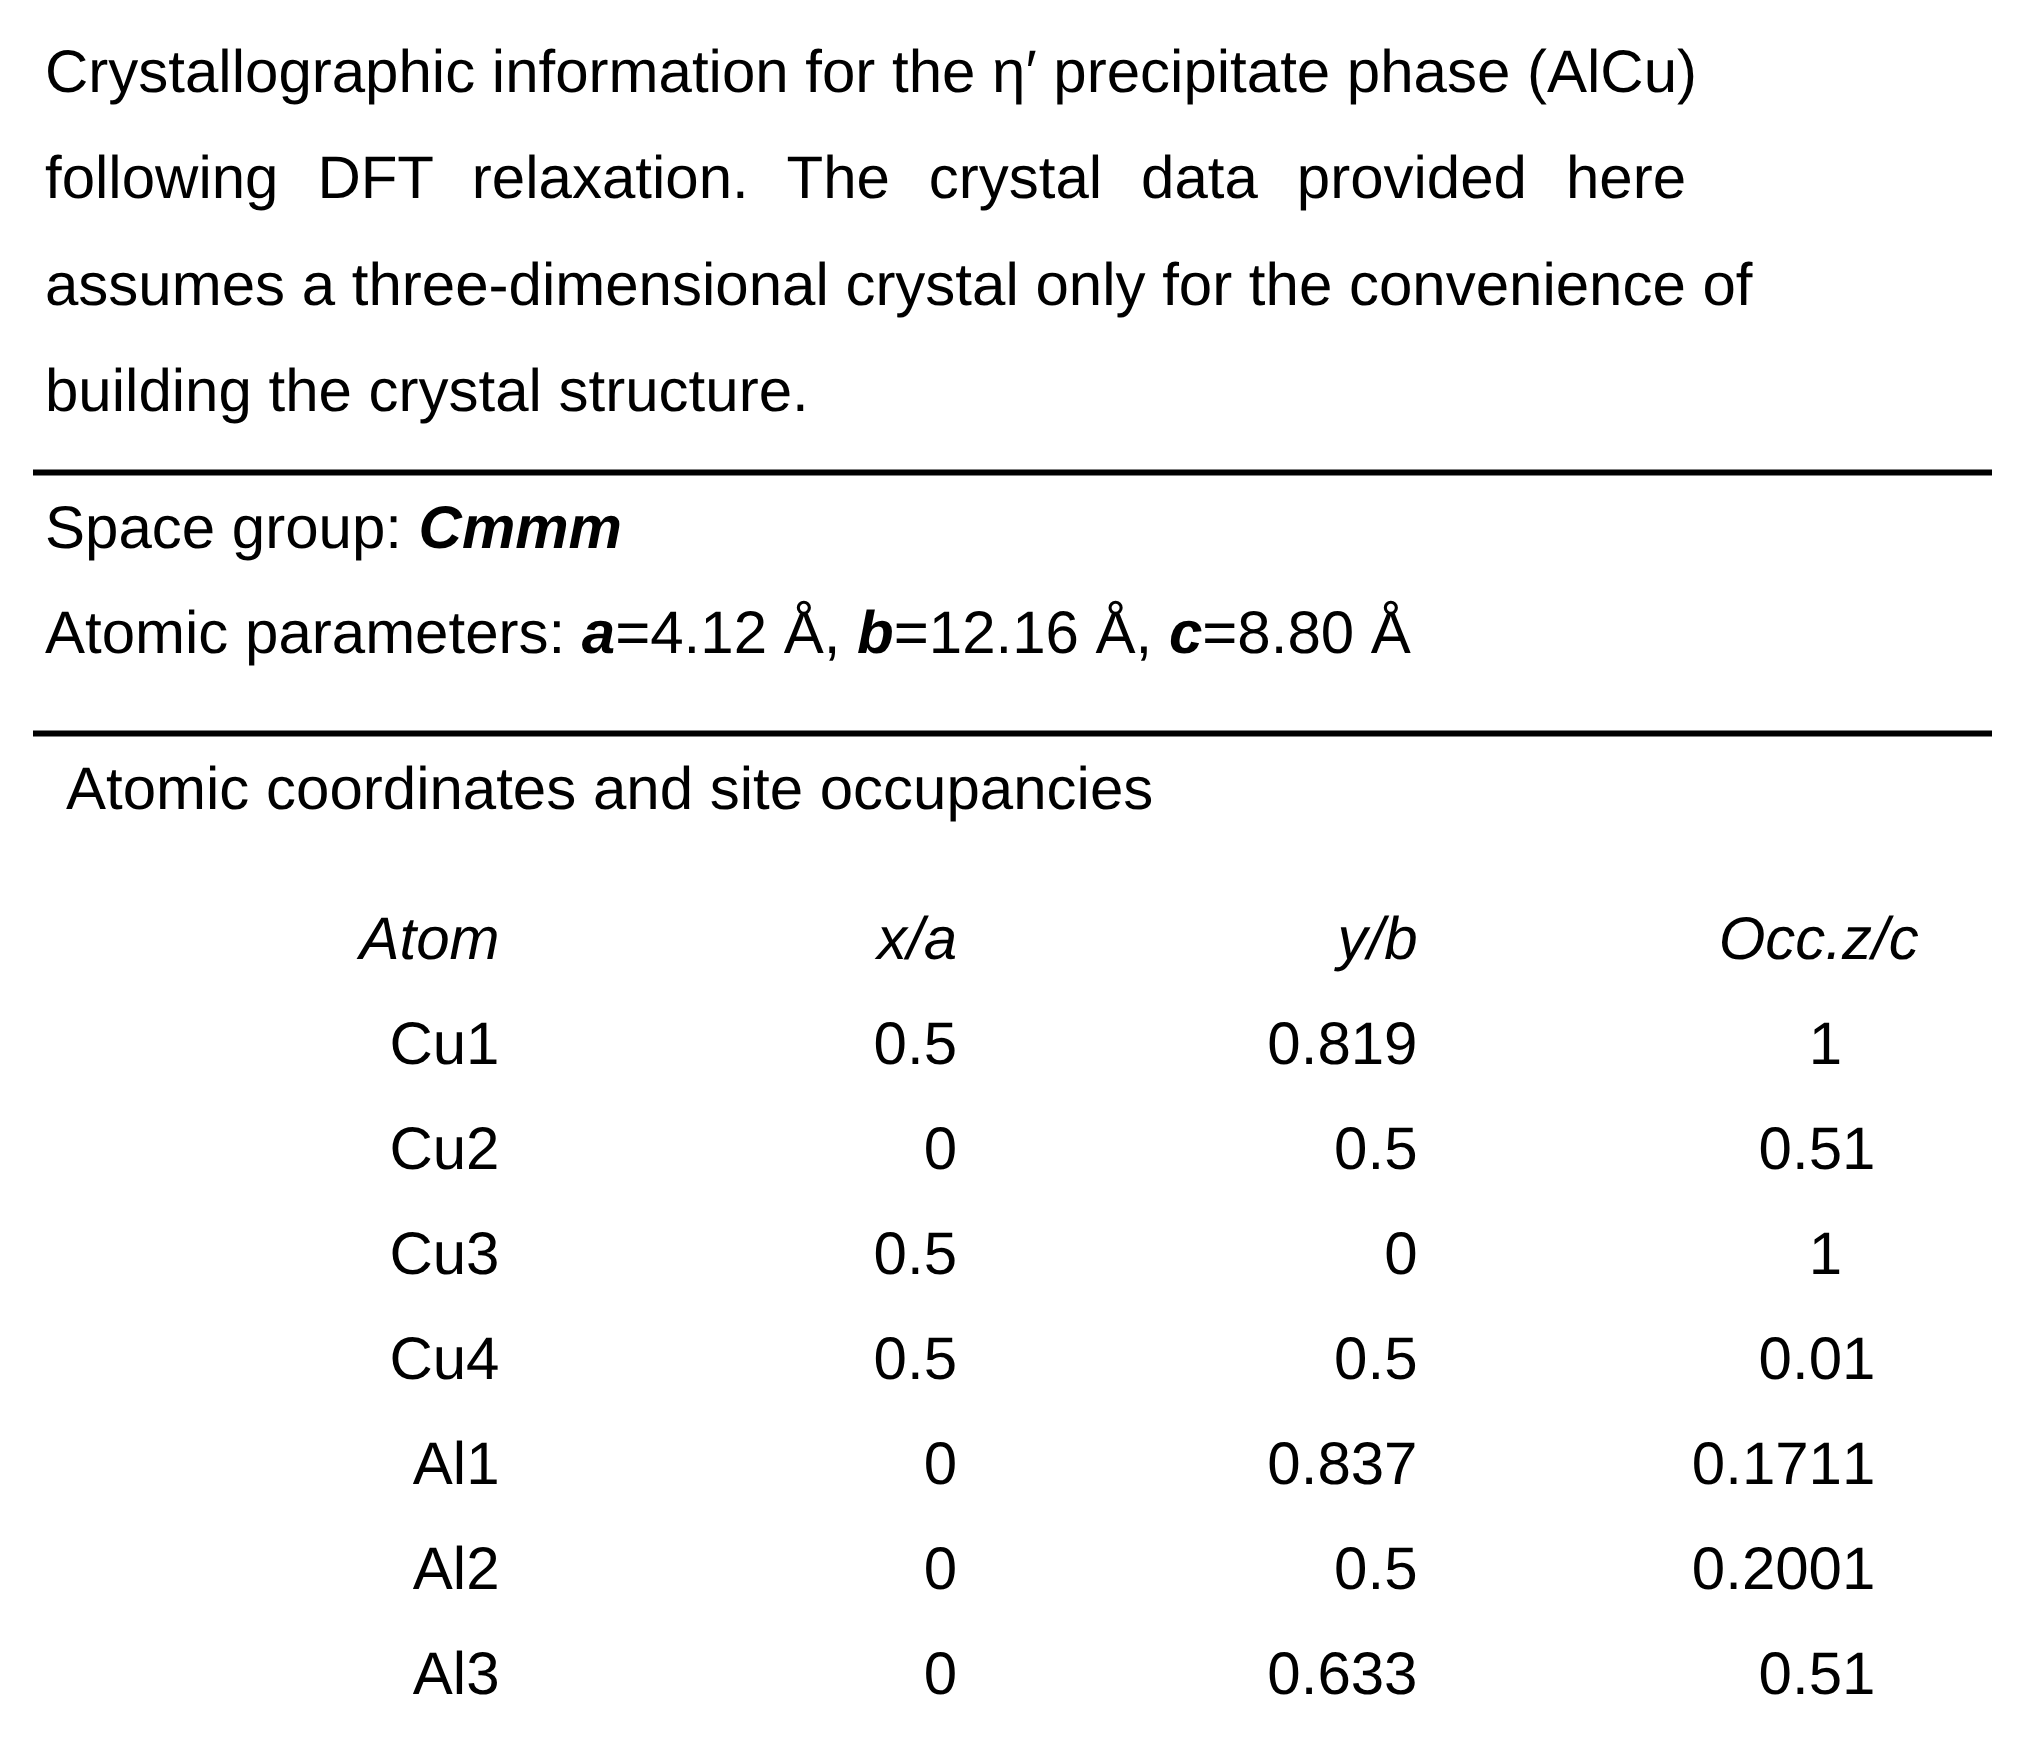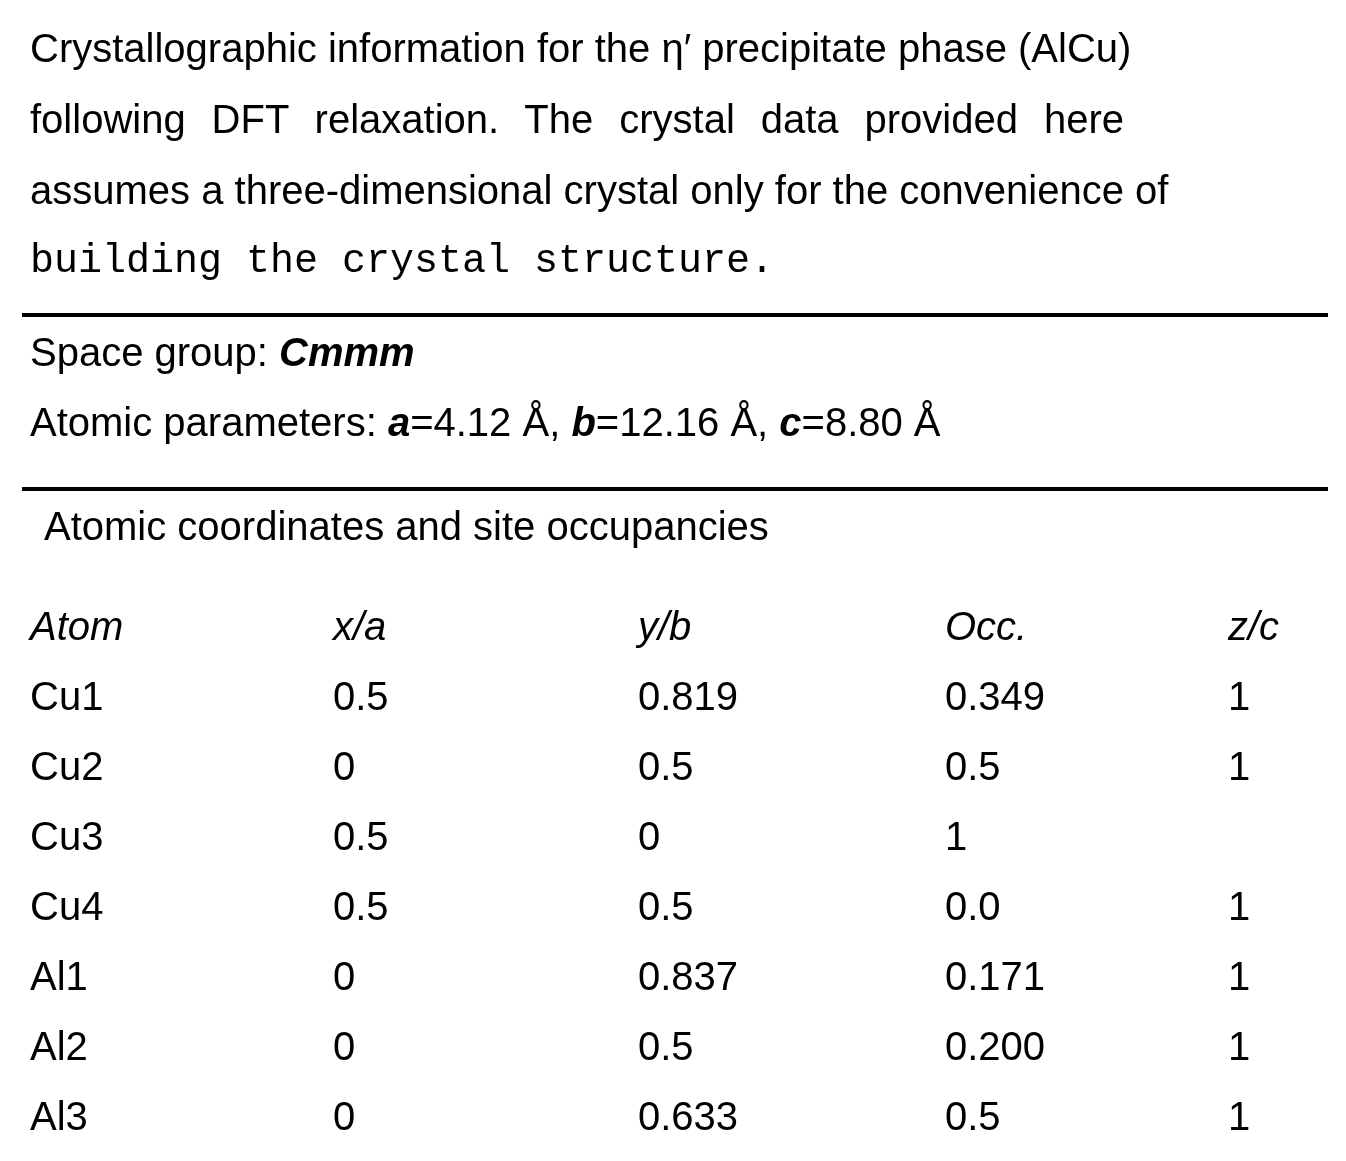--- a/index.html
+++ b/index.html
@@ -27,21 +27,20 @@
   }
   .caption .cap-line {
     height: 71px;
     line-height: 71px;
     white-space: nowrap;
     text-align: justify;
     text-align-last: justify;
   }
   .caption .cap-line.last {
     text-align-last: left;
-    font-family: Liberation Mono, monospace;
   }
   
   .rule {
     height: 4px;
     background: #000000;
     margin-left: 22px;
     width: 1306px;
   }
   .rule.top { margin-top: 16px; }
   .rule.mid { margin-top: 30px; }
@@ -65,20 +64,21 @@
     margin-top: 30px;
     padding-left: 30px;
     padding-right: 28px;
   }
   .trow {
     display: grid;
     grid-template-columns: 303px 305px 307px 283px 1fr;
     height: 70px;
     line-height: 70px;
     align-items: center;
+    text-align: right;
   }
   .trow > div {
     height: 70px;
     line-height: 70px;
     white-space: nowrap;
   }
   .hdr { font-style: italic; }
 </style>
 </head>
 <body>
@@ -108,21 +108,20 @@
       <div>x/a</div>
       <div>y/b</div>
       <div>Occ.</div>
       <div>z/c</div>
     </div>
     <div id="table-body">
   <div class="trow">
     <div>Cu1</div>
     <div>0.5</div>
     <div>0.819</div>
-    <div>0.349</div>
     <div>1</div>
   </div>
 
   <div class="trow">
     <div>Cu2</div>
     <div>0</div>
     <div>0.5</div>
     <div>0.5</div>
     <div>1</div>
   </div>

